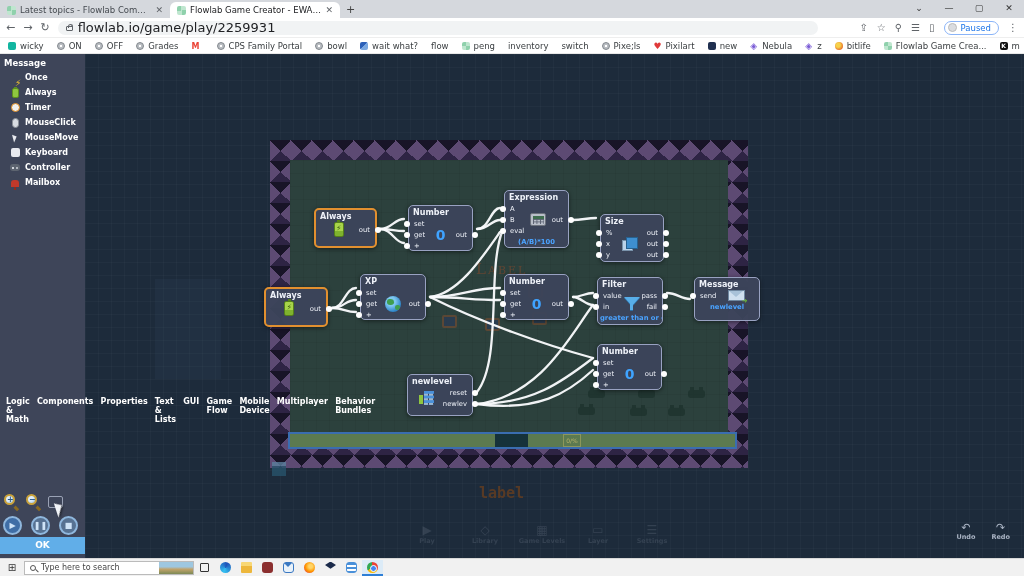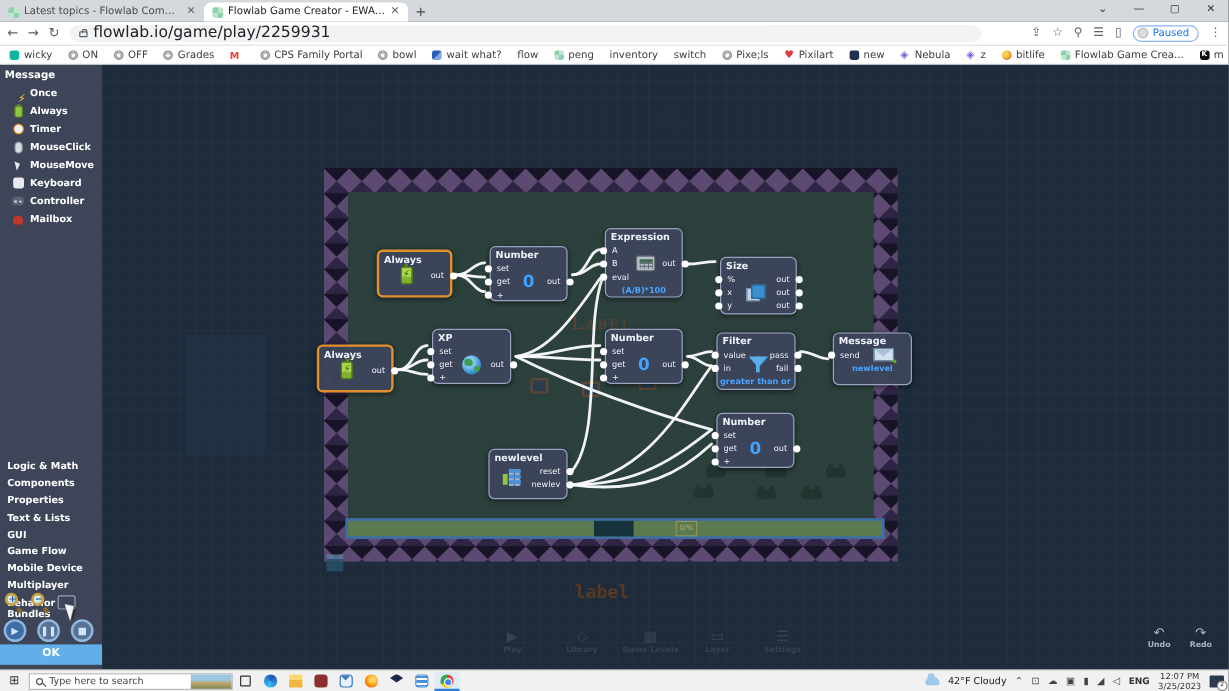--- a/index.html
+++ b/index.html
@@ -55,21 +55,21 @@
   .ti-timer { width:9px; height:9px; border-radius:50%; background:#f0f0f0; border:1.5px solid #e08a1e; }
   .ti-mouse { width:7px; height:10px; background:#d8dce2; border:1px solid #8a8f98; border-radius:3.5px; }
   .ti-cursor { color:#e8eaef; }
   .ti-cursor:before{ content:""; display:block; width:0; height:0; border-left:4px solid #e8eaef; border-top:3px solid transparent; border-bottom:5px solid transparent; transform:rotate(-15deg);}
   .ti-key { width:9px; height:9px; background:#e8eaef; border-radius:2px; color:#333; font-size:6px; font-weight:bold; text-align:center; line-height:9px;}
   .ti-pad { width:10px; height:7px; background:#5d6470; border-radius:3px; position:relative;}
   .ti-pad:before{content:""; position:absolute; left:2px; top:2.5px; width:2px; height:2px; background:#cfd3da;}
   .ti-pad:after{content:""; position:absolute; right:2px; top:2.5px; width:2px; height:2px; background:#cfd3da; border-radius:50%;}
   .ti-mailbox { width:8px; height:7px; background:#c0392b; border-radius:3px 3px 0 0; position:relative; margin-top:2px;}
   .ti-mailbox:before{content:""; position:absolute; left:3px; bottom:-3px; width:2px; height:3px; background:#8c2b20;}
-  .cats { position:absolute; left:0; top:325px; width:85px; display:flex; flex-direction:column; gap:3.2px; padding:4px;}
+  .cats { position:absolute; left:0; top:338px; width:85px; display:flex; flex-direction:row; gap:3.2px; padding:4px;}
   .cat { font-size:8px; font-weight:bold; padding:1px 2px; }
   .zoomrow { position:absolute; left:4px; top:440px; display:flex; gap:7px; align-items:center;}
   .mag { width:15px; height:15px; position:relative; }
   .mag .lens { width:11px; height:11px; border-radius:50%; border:2px solid #caa23a; background:radial-gradient(circle at 35% 35%, #dfeefc 40%, #8db6d8 100%); position:absolute;}
   .mag .handle { position:absolute; width:5px; height:2.5px; background:#8a6a22; bottom:0; right:0; transform:rotate(45deg);}
   .mag .sign { position:absolute; left:3px; top:1px; font-size:8px; font-weight:bold; color:#2a5a8a; z-index:2;}
   .selbox { width:15px; height:12px; border:1px solid #9aa2b5; border-radius:2px; }
   .cursor-arrow { position:absolute; left:56px; top:448px; width:0; height:0; border-left:7px solid #f2f4f8; border-top:4px solid transparent; border-bottom:11px solid transparent; transform:rotate(-18deg); filter:drop-shadow(1px 1px 1px rgba(0,0,0,.6)); z-index:40;}
   .playrow { position:absolute; left:3px; top:462px; display:flex; gap:9px; }
   .pbtn { width:19px; height:19px; border-radius:50%; background:#577292; border:2px solid #8fb7dd; color:#cfe4f7; display:flex; align-items:center; justify-content:center; font-size:8px; }
@@ -781,30 +781,14 @@
       </span>
     <span class="tb-ic">
         <span class="g dropbox"></span>
       </span>
     <span class="tb-ic">
         <span class="g stripes"></span>
       </span>
     <span class="tb-ic active">
         <span class="g chrome"></span>
       </span>
-    <div class="tray">
-      <span class="cloudic"></span>
-      <span class="weather">42°F  Cloudy</span>
-      <span class="trayglyph">⌃</span>
-      <span class="trayglyph">⊡</span>
-      <span class="trayglyph">☁</span>
-      <span class="trayglyph">▣</span>
-      <span class="trayglyph">▮</span>
-      <span class="trayglyph">◢</span>
-      <span class="trayglyph">◁</span>
-      <span class="lang">ENG</span>
-      <span class="clock">
-        <span>12:07 PM</span><br><span>3/25/2023</span>
-      </span>
-      <span class="notif" data-badge="2"></span>
-    </div>
   </div>
 </div>
 
 </body></html>

